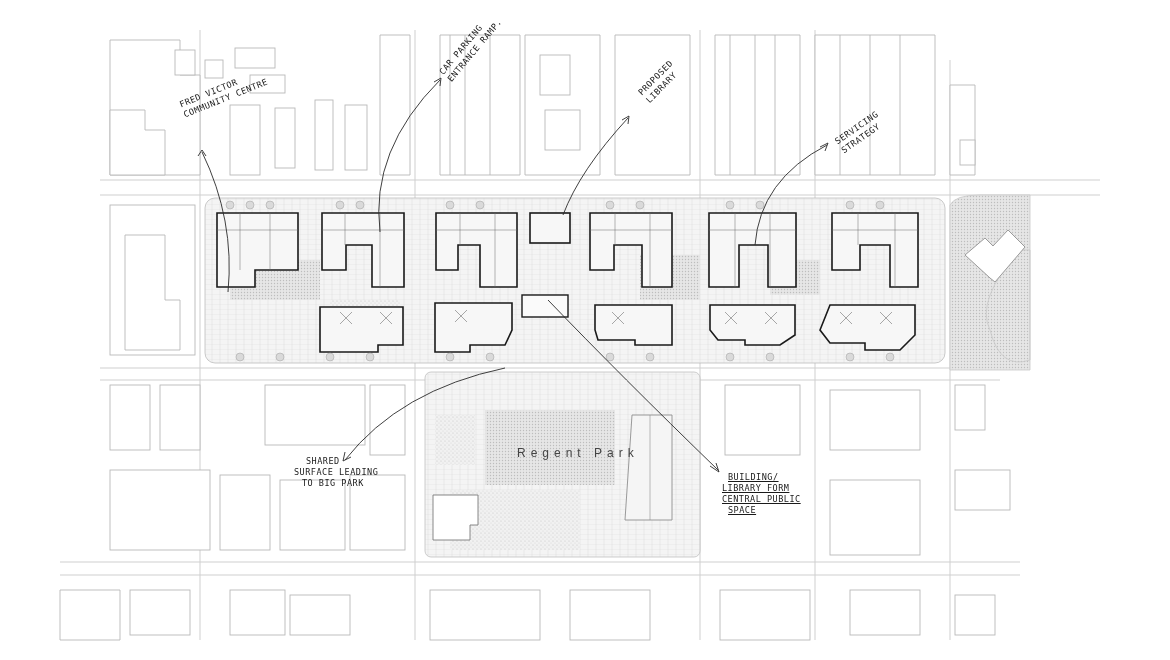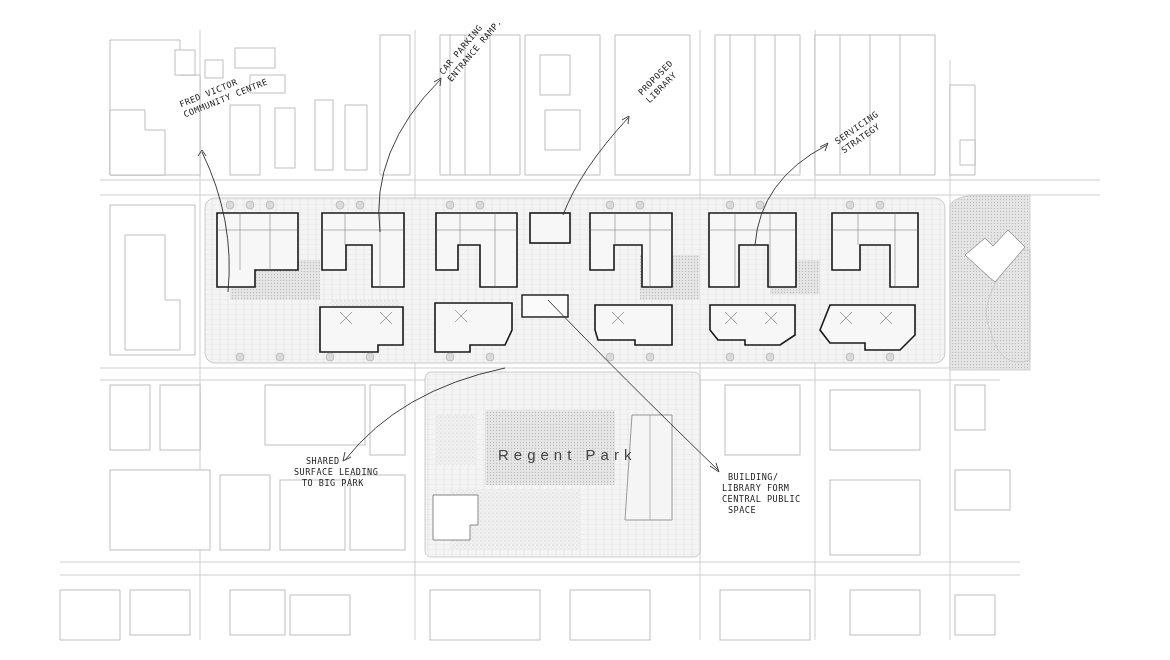--- a/index.html
+++ b/index.html
@@ -1,19 +1,19 @@
 <!DOCTYPE html>
 <html><head>
 <meta charset="utf-8">
 <style>
   html, body { margin:0; padding:0; background:#ffffff; }
   body { width:1170px; height:660px; position:relative; overflow:hidden; font-family:"Liberation Sans", sans-serif; }
   #plan { position:absolute; left:0; top:0; width:1170px; height:660px; }
   .note { position:absolute; font-family:"DejaVu Sans Mono", monospace; font-size:8.5px; color:#1a1a1a; text-transform:uppercase; letter-spacing:0.5px; line-height:11px; white-space:nowrap; transform-origin:left top; }
-  .park-label { position:absolute; font-family:"Liberation Sans", sans-serif; font-size:15px; letter-spacing:5px; color:#444; }
+  .park-label { position:absolute; font-family:"Liberation Sans", sans-serif; font-size:12px; letter-spacing:5px; color:#444;margin-left:19px; }
 </style>
 </head>
 <body>
 
 <svg id="plan" viewBox="0 0 1170 660" xmlns="http://www.w3.org/2000/svg">
   <defs>
     <pattern id="dots" width="4" height="4" patternUnits="userSpaceOnUse">
       <rect width="4" height="4" fill="#f1f1f1"></rect>
       <circle cx="1" cy="1" r="0.6" fill="#c6c6c6"></circle>
       <circle cx="3" cy="3" r="0.5" fill="#d2d2d2"></circle>
@@ -210,18 +210,18 @@
   <div>Servicing</div>
   <div>Strategy</div>
 </div>
 
 <div class="note" style="left:294px;top:456px;">
   <div style="padding-left:12px;">Shared</div>
   <div>Surface Leading</div>
   <div style="padding-left:8px;">to Big Park</div>
 </div>
 
-<div class="note" style="left:722px;top:472px;">
+<div class="note" style="left:722px;top:472px;text-decoration:underline;">
   <div style="padding-left:6px;">Building/</div>
   <div>Library Form</div>
   <div>Central Public</div>
   <div style="padding-left:6px;">Space</div>
 </div>
 
 </body></html>

